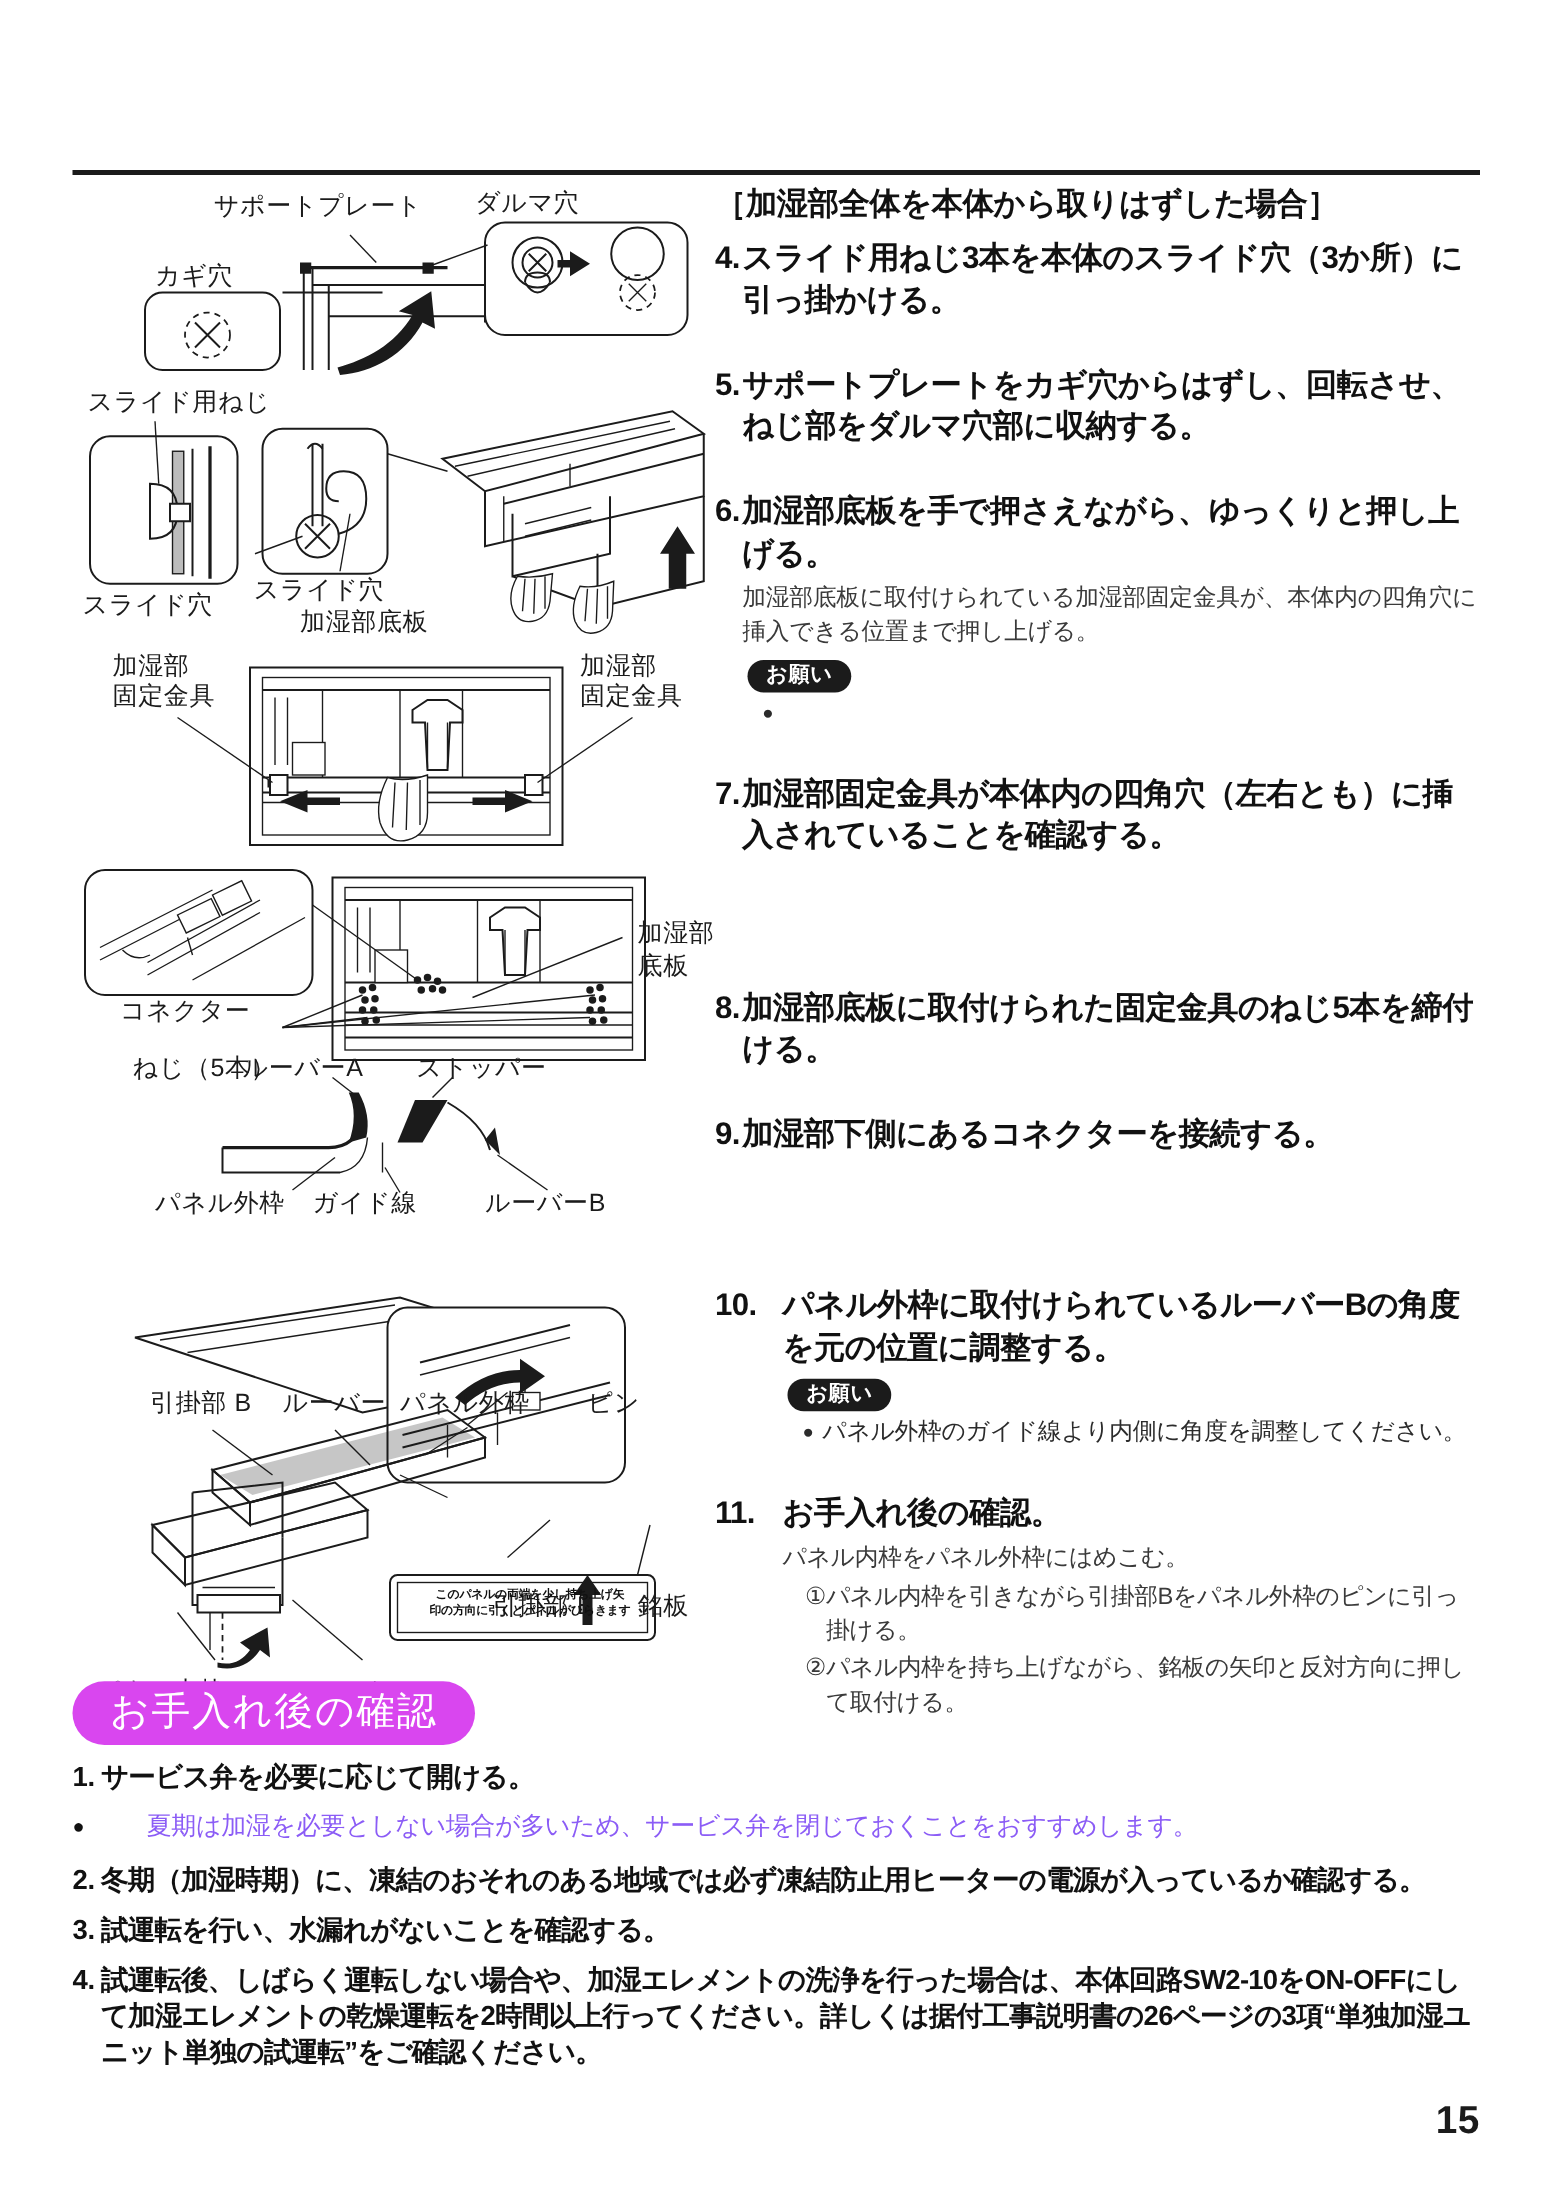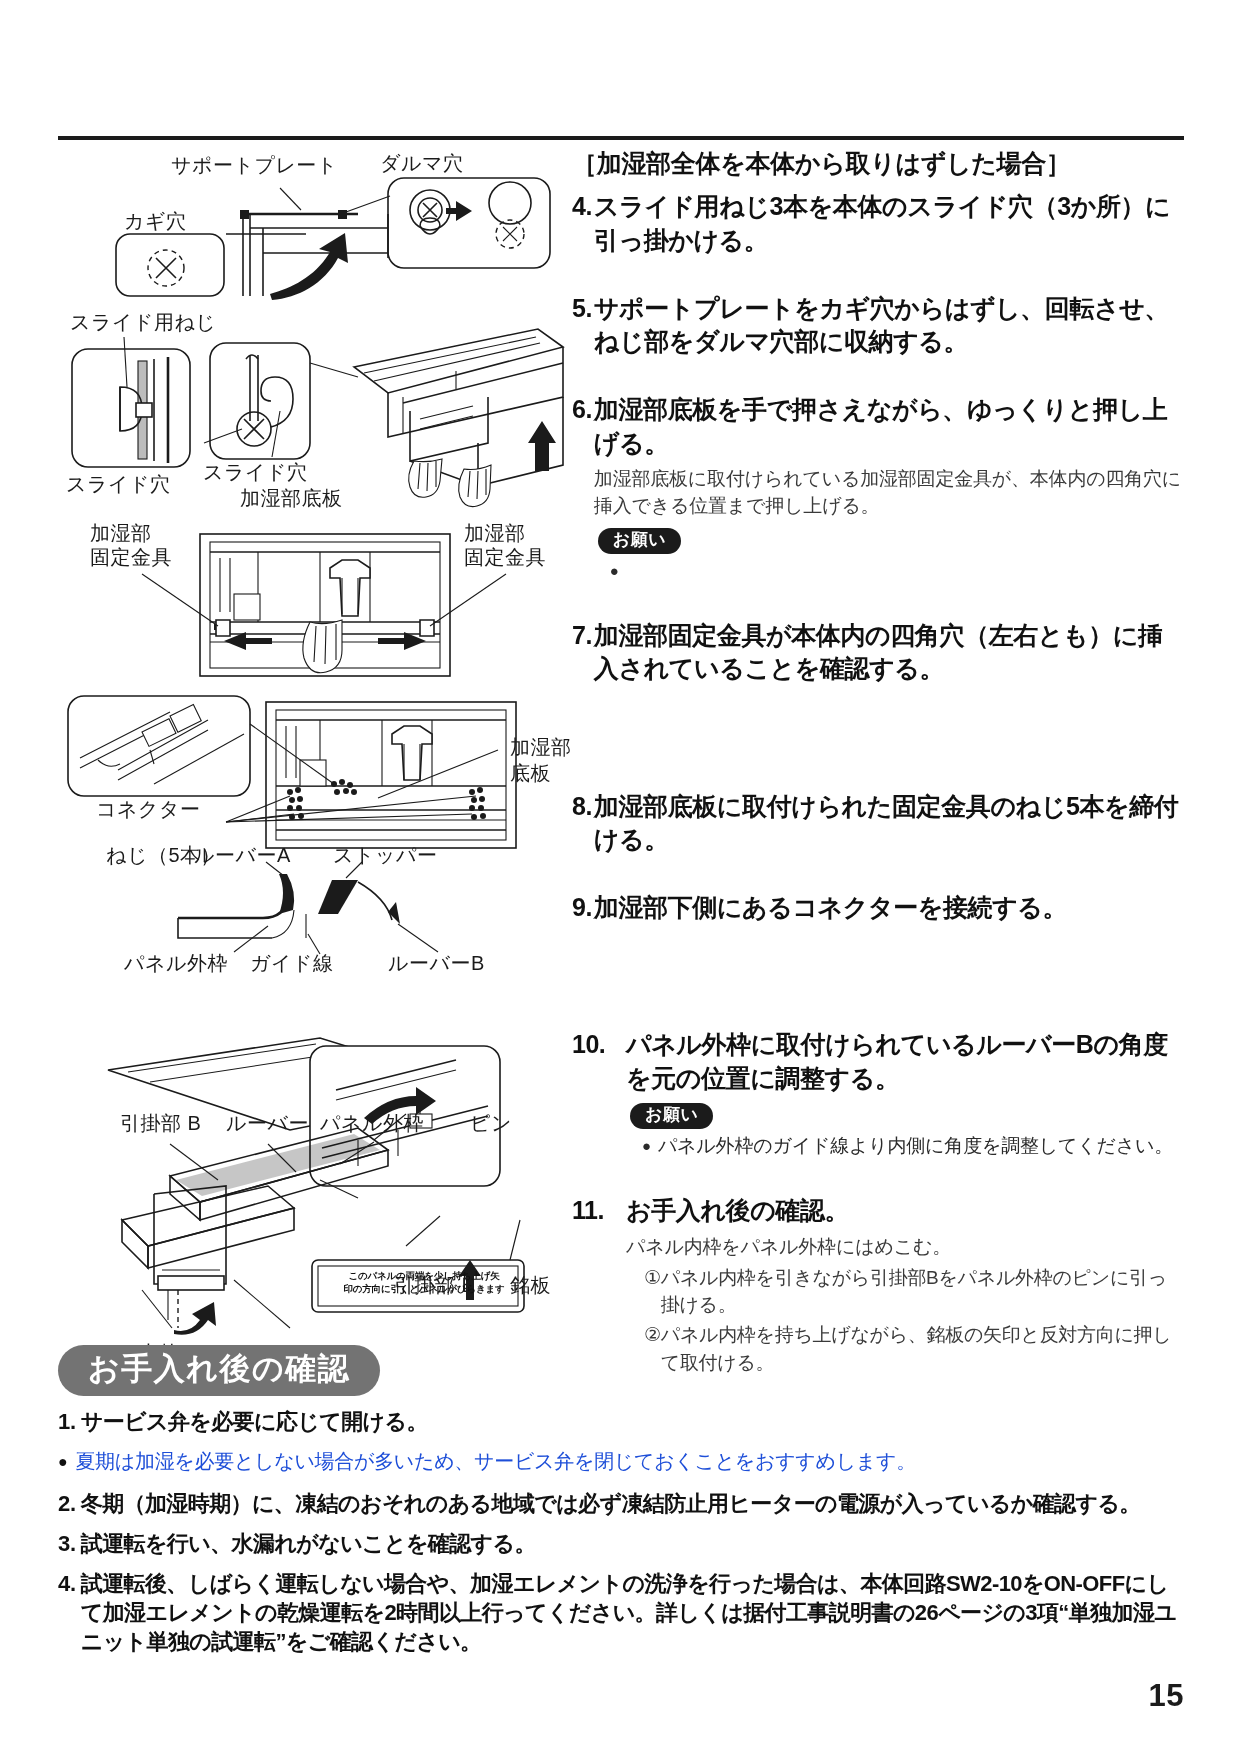--- a/index.html
+++ b/index.html
@@ -72,35 +72,35 @@
   .ln-h{stroke:#1b1b1b;fill:none;stroke-width:2.6;}
   .fill-w{fill:#ffffff;stroke:#1b1b1b;stroke-width:1.6;}
   .fill-w-t{fill:#ffffff;stroke:#1b1b1b;stroke-width:1.1;}
   .fill-k{fill:#1b1b1b;stroke:none;}
   .fill-g{fill:#bcbcbc;stroke:#1b1b1b;stroke-width:1.1;}
   .dash{stroke:#1b1b1b;fill:none;stroke-width:1.4;stroke-dasharray:5 4;}
 
   
   .bottom{position:absolute;left:58px;top:1345px;width:1130px;}
   .sec-pill{
-    display:inline-block;background:#737373;color:#ffffff;
+    display:inline-block;background:#d946ef;color:#ffffff;
     border-radius:26px;padding:5px 30px 9px 30px;
-    font-size:31px;font-weight:700;letter-spacing:1.5px;line-height:1.2;
+    font-size:31px;font-weight:400;letter-spacing:1.5px;line-height:1.2;
   }
   .bl{display:flex;margin-top:11px;}
   .bl-num{
     flex:0 0 auto;font-size:22px;font-weight:700;line-height:1.32;
     padding-right:5px;letter-spacing:-0.3px;
   }
   .bl-txt{
     flex:1 1 auto;font-size:22px;font-weight:700;line-height:1.32;
     letter-spacing:-0.6px;
   }
   .bl.light .bl-num{font-weight:400;font-size:16px;line-height:1.9;padding-right:8px;}
-  .bl.light .bl-txt{font-weight:400;font-size:20px;line-height:1.4;letter-spacing:-0.3px;color:#1d4ed8;}
+  .bl.light .bl-txt{font-weight:400;font-size:20px;line-height:1.4;letter-spacing:-0.3px;color:#8b5cf6;margin-left:42px;}
   .pageno{
     position:absolute;right:56px;top:1678px;
     font-size:31px;font-weight:700;color:#1b1b1b;letter-spacing:0.5px;
   }
 
   
   .plate{position:absolute;}
   .plate-txt{
     position:absolute;font-size:9.5px;line-height:1.32;color:#111;
     letter-spacing:-0.2px;white-space:nowrap;font-weight:700;text-align:center;

